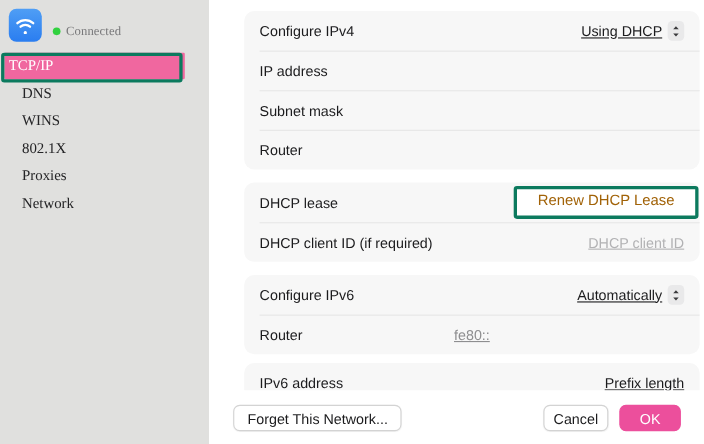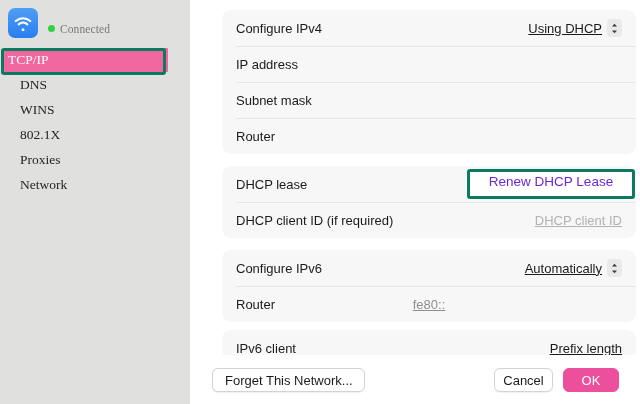--- a/index.html
+++ b/index.html
@@ -175,21 +175,21 @@
     background: #ffffff;
   }
   #annot-renew-label {
     position: absolute;
     left: 263px; top: 169px;
     width: 168px; height: 24px;
     display: flex;
     align-items: center;
     justify-content: center;
     font-size: 13.5px;
-    color: #6d28d9;
+    color: #a16207;
     white-space: nowrap;
     box-sizing: border-box;
   }
 
   
   #bottom-bar {
     position: absolute;
     left: 190px; top: 355px;
     width: 450px; height: 49px;
     background: #ffffff;
@@ -323,21 +323,21 @@
           </span>
         </div>
         <div class="row">
           <span class="row-label">Router</span>
           <span class="row-value center-ish">fe80::</span>
         </div>
       </div>
 
       <div class="card" style="top:330px;">
         <div class="row">
-          <span class="row-label">IPv6 client</span>
+          <span class="row-label">IPv6 address</span>
           <span class="row-value">Prefix length</span>
         </div>
       </div>
 
       <div class="annot-ring" id="annot-renew"></div>
       <div id="annot-renew-label">Renew DHCP Lease</div>
     </div>
   </div>
 
   <div id="bottom-bar">

